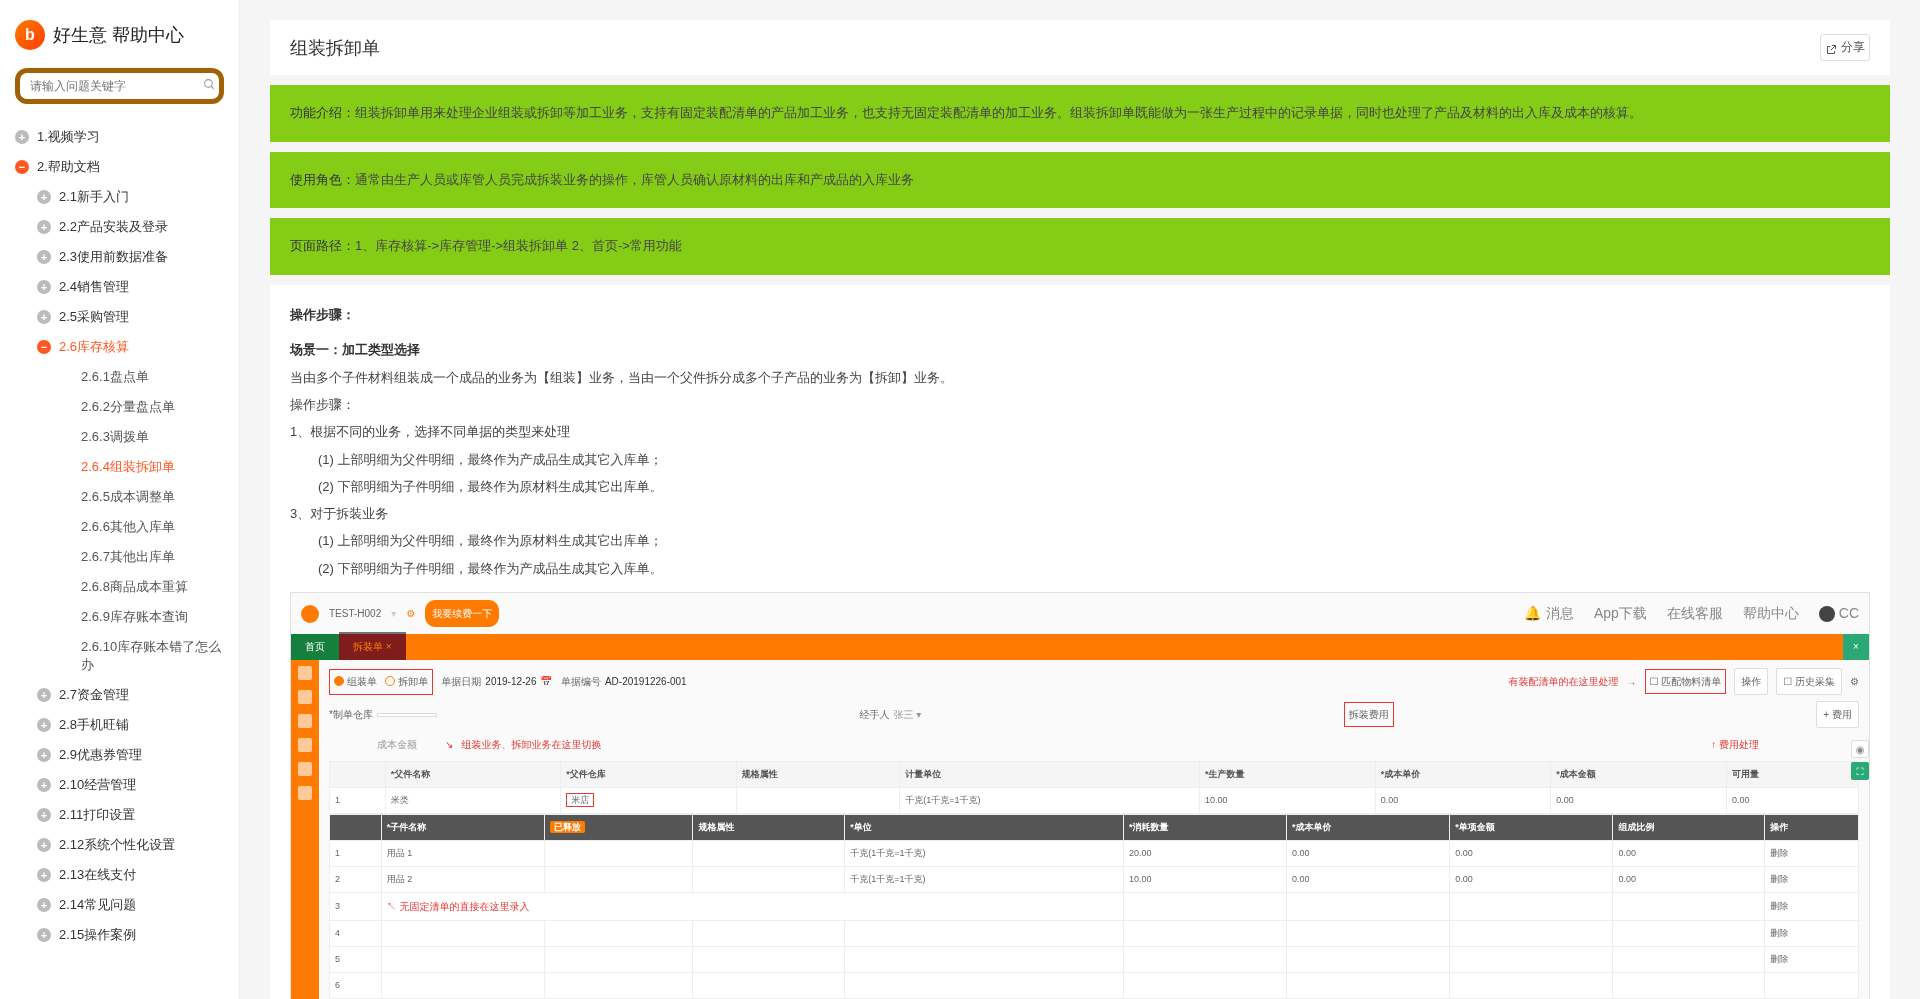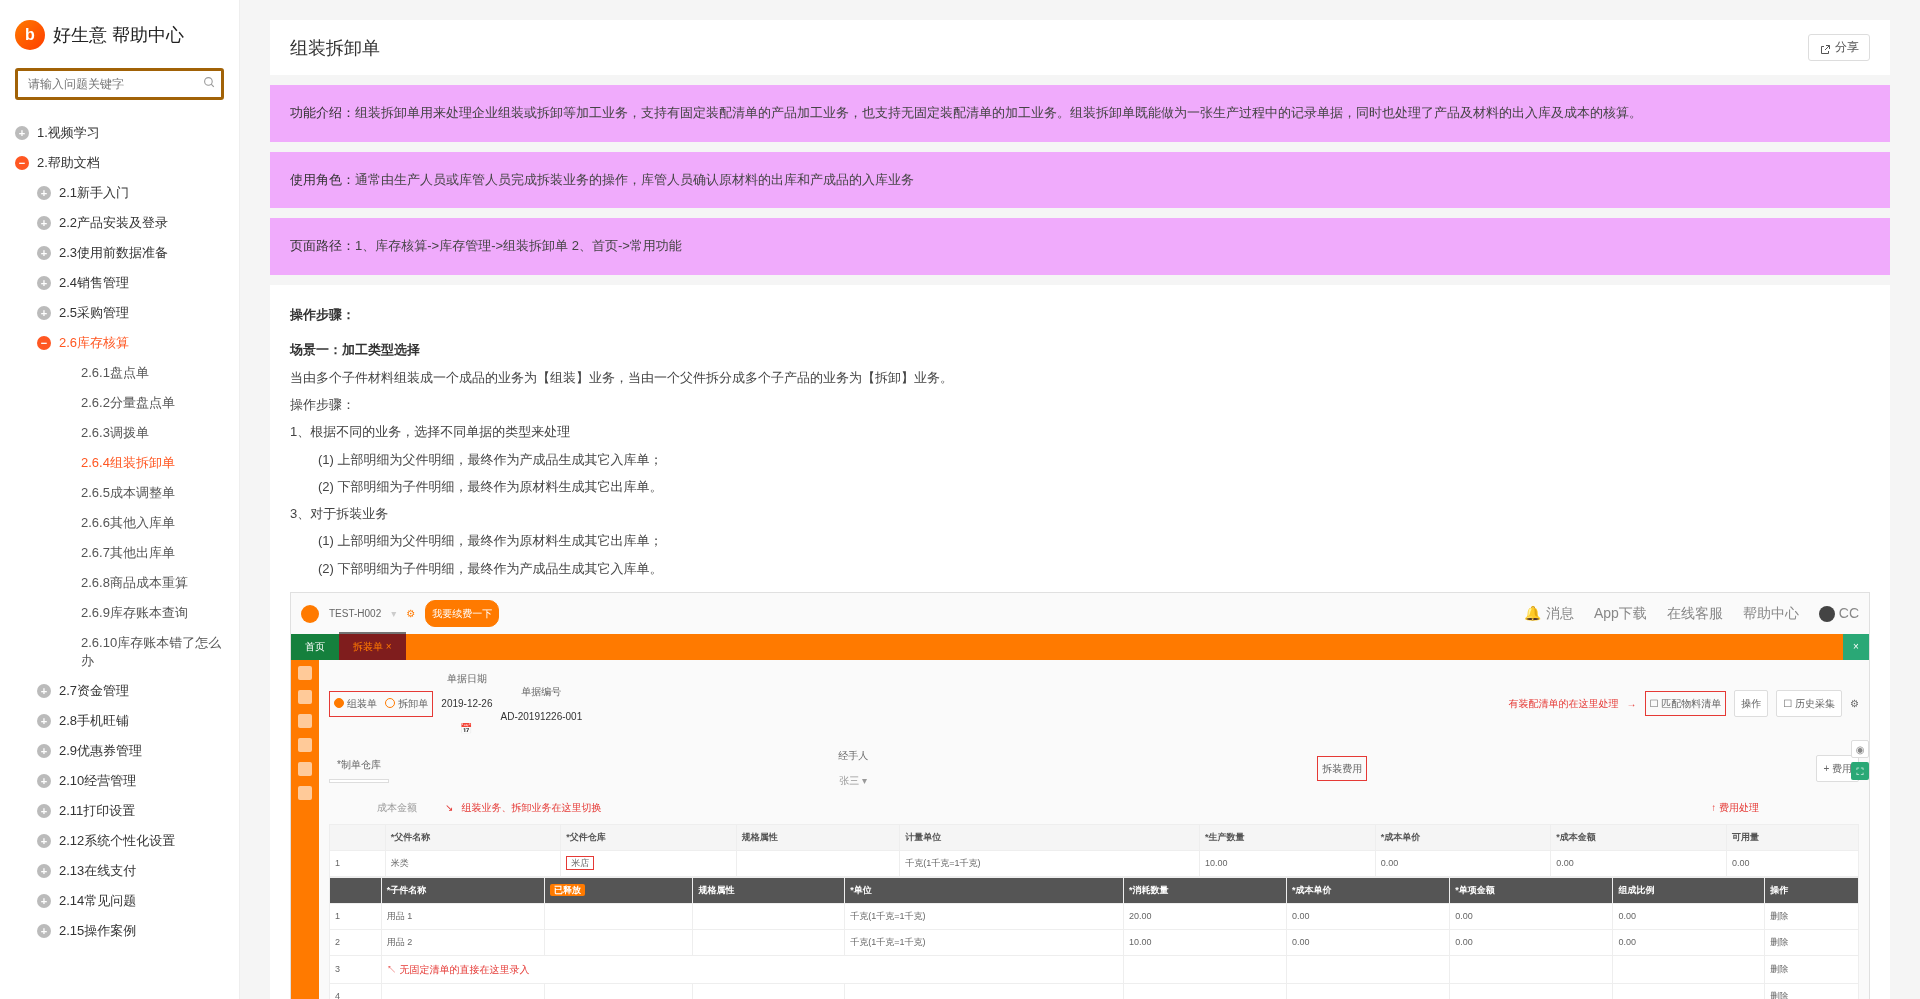--- a/index.html
+++ b/index.html
@@ -3,35 +3,35 @@
 <meta charset="utf-8">
 <style>
 * { margin: 0; padding: 0; box-sizing: border-box; }
 body { font-family: "Microsoft YaHei", "PingFang SC", Arial, sans-serif; background: #fff; color: #333; font-size: 13px; }
 .container { display: flex; width: 100%; height: 100vh; }
 .sidebar { width: 240px; padding: 20px 15px; border-right: 1px solid #eee; overflow-y: auto; flex-shrink: 0; }
 .logo-row { display: flex; align-items: center; margin-bottom: 18px; }
 .logo { width: 30px; height: 30px; border-radius: 50%; background: linear-gradient(135deg,#ff7a00,#ff3d00); display: flex; align-items: center; justify-content: center; color: #fff; font-weight: bold; font-size: 16px; margin-right: 8px; }
 .site-title { font-size: 18px; font-weight: 500; color: #222; }
 .search-box { position: relative; margin-bottom: 18px; }
-.search-box input { width: 100%; padding: 6px 28px 6px 10px; border: 3px solid #a16207; border-radius: 3px; font-size: 12px; outline: none; }
+.search-box input { width: 100%; padding: 6px 28px 6px 10px; border: 5px solid #a16207; border-radius: 12px; font-size: 12px; outline: none; }
 .search-box .icon { position: absolute; right: 8px; top: 50%; transform: translateY(-50%); color: #999; font-size: 13px; }
 .nav-item { display: flex; align-items: center; padding: 6px 0; cursor: pointer; color: #333; font-size: 13px; }
 .nav-item .bullet { width: 14px; height: 14px; border-radius: 50%; background: #bbb; color: #fff; display: inline-flex; align-items: center; justify-content: center; font-size: 11px; margin-right: 8px; font-weight: bold; }
 .nav-item.expanded .bullet { background: #ff5722; }
 .nav-item.active { color: #ff5722; }
 .nav-item.active .bullet { background: #ff5722; }
 .nav-sub { padding-left: 22px; }
 .nav-leaf { padding: 6px 0 6px 22px; cursor: pointer; color: #555; font-size: 13px; }
 .nav-leaf.active { color: #ff5722; }
 .main { flex: 1; background: #f5f5f5; padding: 20px 30px; overflow-y: auto; }
 .header-row { display: flex; justify-content: space-between; align-items: center; background:#fff; padding: 14px 20px; margin-bottom: 10px; }
 .page-title { font-size: 18px; font-weight: 500; }
-.share-btn { padding: 4px 10px; border: 1px solid #ddd; border-radius: 3px; font-size: 12px; color: #555; cursor: pointer; display:flex; align-items:flex-end; gap:4px; }
-.card { background: #f0abfc; padding: 16px 20px; margin-bottom: 10px; line-height: 1.9; font-size: 13px; color: #444; }
+.share-btn { padding: 4px 4px; border: 1px solid #ddd; border-radius: 3px; font-size: 12px; color: #555; cursor: pointer; display:flex; align-items:flex-end; gap:4px; }
+.card { background: #84cc16; padding: 16px 20px; margin-bottom: 10px; line-height: 1.9; font-size: 13px; color: #444; }
 .card .lbl { font-weight: 500; color: #333; }
 .ops { background: #fff; padding: 16px 20px; line-height: 2.1; font-size: 13px; color: #444; }
 .ops .bold { font-weight: 600; color: #333; }
 .ops .indent { padding-left: 28px; }
 .screenshot { margin-top: 10px; border: 1px solid #e0e0e0; background: #fafafa; font-size: 10px; color: #666; }
 .ss-top { display:flex; align-items:center; padding: 6px 10px; gap:10px; }
 .ss-logo { width:18px; height:18px; border-radius:50%; background:#ff7a00; }
 .ss-top .spacer { flex:1; }
 .ss-top .ritem { margin-left:10px; color:#888; font-size:14px; }
 .ss-avatar { width:16px; height:16px; border-radius:50%; background:#444; display:inline-block; vertical-align:middle; }
@@ -42,21 +42,21 @@
 .ss-close { margin-left:auto; width:26px; text-align:center; color:#fff; background:#2aa876; line-height:26px; }
 .ss-body { display:flex; }
 .ss-side { width:28px; background:#ff7a00; display:flex; flex-direction:column; align-items:center; padding-top:6px; gap:10px; }
 .ss-side div { width:14px; height:14px; background:rgba(255,255,255,0.6); border-radius:2px; }
 .ss-content { flex:1; padding:8px 10px; position:relative; }
 .ss-row { display:flex; align-items:center; gap:8px; margin-bottom:6px; }
 .ss-radio { display:inline-flex; align-items:center; gap:3px; }
 .ss-radio .dot { width:10px; height:10px; border-radius:50%; border:1px solid #ff7a00; display:inline-block; }
 .ss-radio.sel .dot { background:#ff7a00; }
 .ss-redbox { border:1.5px solid #e53935; padding:1px 4px; }
-.ss-field { display:inline-flex; align-items:center; gap:4px;flex-direction:column; }
+.ss-field { display:inline-flex; align-items:center; gap:4px; }
 .ss-input { border:1px solid #ddd; padding:1px 4px; min-width:60px; display:inline-block; background:#fff; }
 .ss-btn { border:1px solid #ddd; padding:2px 6px; border-radius:2px; background:#fff; color:#666; }
 .ss-btn.orange { background:#ff7a00; color:#fff; border-color:#ff7a00;border-radius:10px; }
 .ss-redtext { color:#e53935; font-size:10px; }
 .ss-table { width:100%; border-collapse:collapse; margin-top:6px; }
 .ss-table th, .ss-table td { border:1px solid #eee; padding:3px 5px; font-size:9px; color:#666; text-align:left; background:#fff; }
 .ss-table th { background:#f5f5f5; color:#555; }
 .ss-table .hdr-dark th { background:#555; color:#fff; }
 .ss-tag { background:#ff7a00; color:#fff; padding:1px 4px; border-radius:2px; font-size:9px; }
 .ss-floatbtn { width:18px; height:18px; background:#2aa876; color:#fff; display:flex; align-items:center; justify-content:center; font-size:10px; border-radius:2px; }

